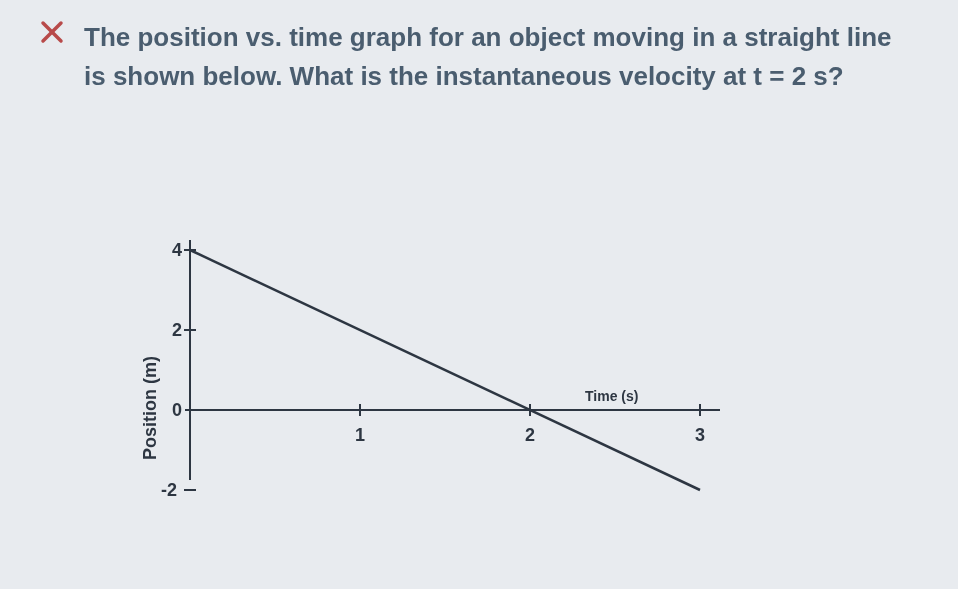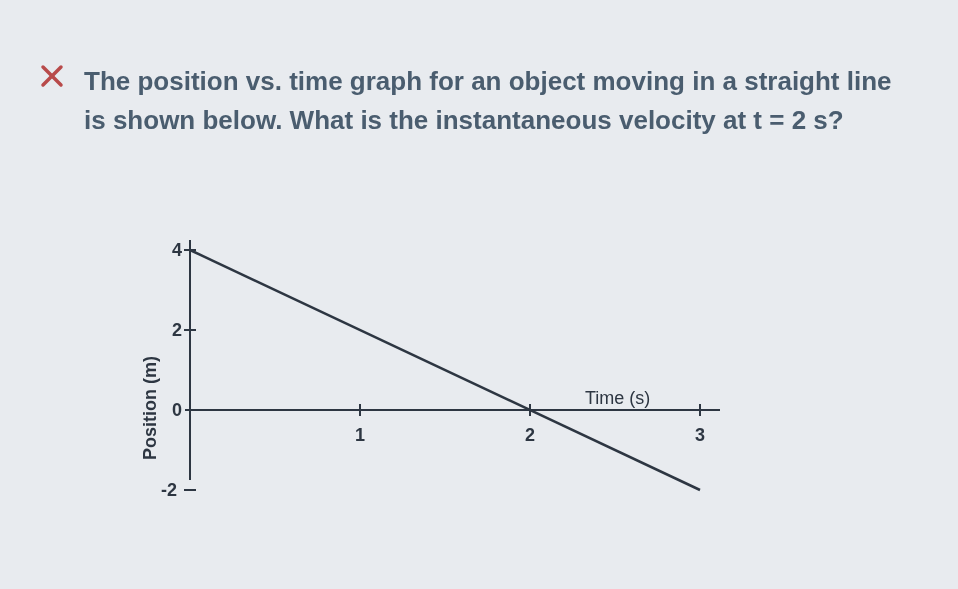--- a/index.html
+++ b/index.html
@@ -16,21 +16,20 @@
     width: 100%;
     height: 100%;
     background: #e8ebef;
     box-sizing: border-box;
     padding: 18px 40px;
   }
   .question-row {
     display: flex;
     align-items: flex-start;
     gap: 20px;
-    margin-top: 44px;
   }
   .status-icon {
     font-size: 28px;
     font-weight: bold;
     color: #b84a4a;
     line-height: 1.2;
     flex-shrink: 0;
   }
   .question-text {
     color: #4a5d6f;
@@ -46,22 +45,22 @@
     transform-origin: left top;
     color: #2d3642;
     font-size: 18px;
     font-weight: 600;
   }
   .xlabel {
     position: absolute;
     left: 605px;
     top: 387px;
     color: #2d3642;
-    font-size: 18px;
-    font-weight: 400;
+    font-size: 14px;
+    font-weight: 700;
   }
   .tick-y {
     position: absolute;
     color: #2d3642;
     font-size: 18px;
     font-weight: 600;
     text-align: right;
     width: 30px;
   }
   .tick-x {

